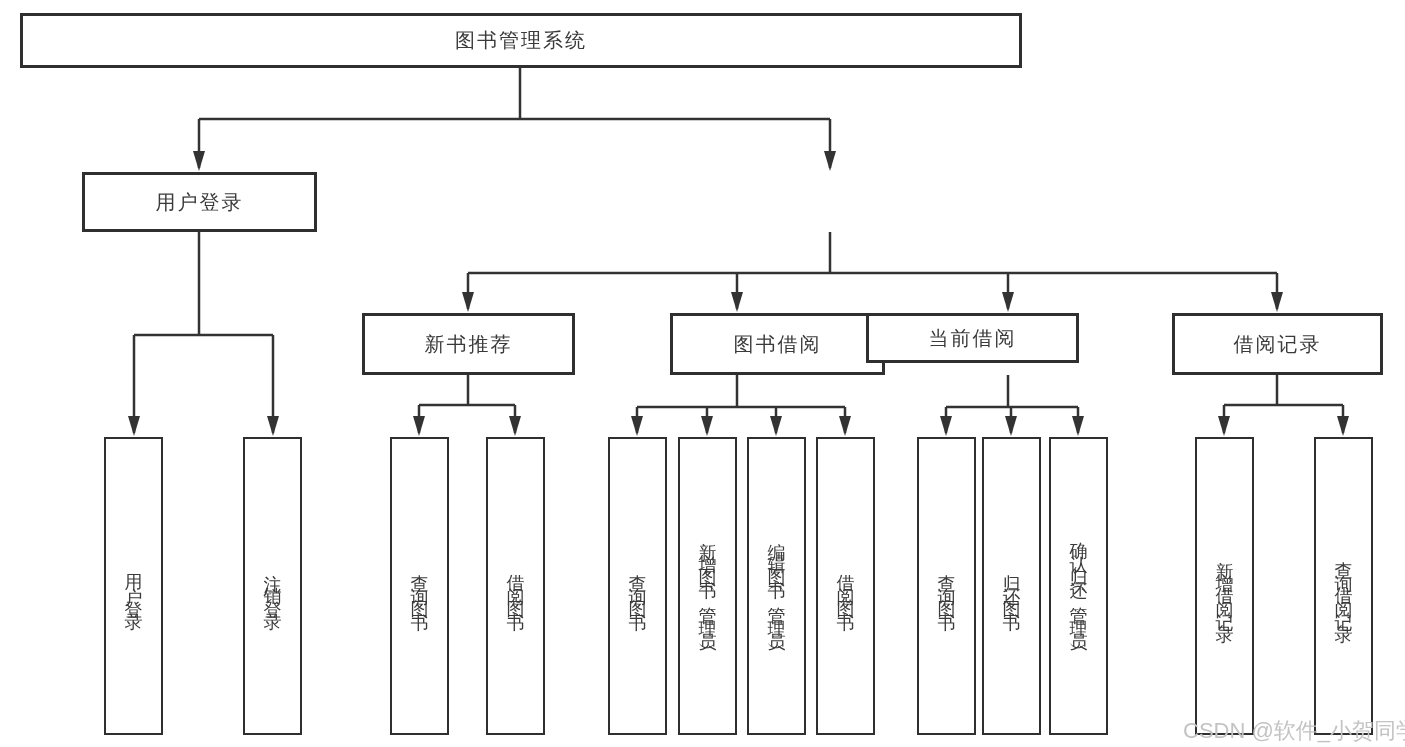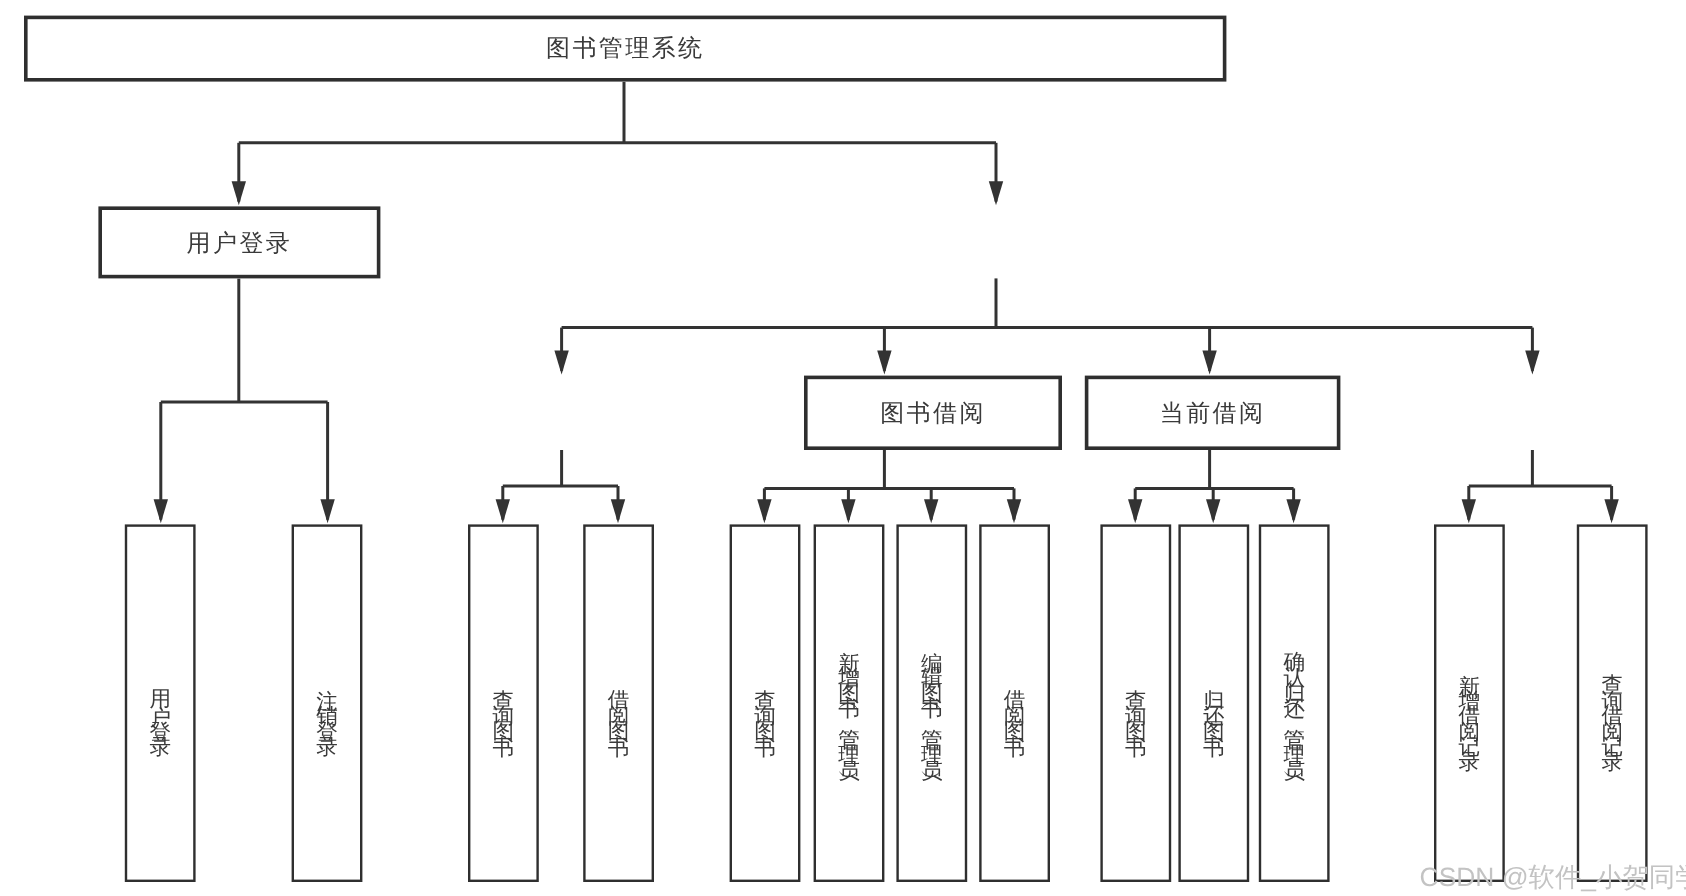--- a/index.html
+++ b/index.html
@@ -43,21 +43,21 @@
     text-orientation: mixed;
     letter-spacing: 13px;
     line-height: 1;
   }
   
   .n-root   { left: 20px;   top: 13px;  width: 1002px; height: 55px; }
   .n-login  { left: 82px;   top: 172px; width: 235px;  height: 60px; }
   .n-mgmt   { left: 712px;  top: 172px; width: 235px;  height: 60px; }
   .n-rec    { left: 362px;  top: 313px; width: 213px;  height: 62px; }
   .n-borrow { left: 630px;  top: 313px; width: 215px;  height: 62px; margin-left: 40px; }
-  .n-cur    { left: 904px;  top: 313px; width: 213px;  height: 62px; }
+  .n-cur    { left: 866px;  top: 313px; width: 213px;  height: 50px; }
   .n-hist   { left: 1172px; top: 313px; width: 211px;  height: 62px; }
   .leaf     { top: 437px; height: 298px; width: 59px; }
   .l-a1 { left: 104px; }
   .l-a2 { left: 243px; }
   .l-b1 { left: 390px; }
   .l-b2 { left: 486px; }
   .l-c1 { left: 608px; }
   .l-c2 { left: 678px; }
   .l-c3 { left: 747px; }
   .l-c4 { left: 816px; }
@@ -160,26 +160,32 @@
   </svg>
 
   <div class="node hnode n-root">
     <span>图书管理系统</span>
   </div>
 
   <div class="node hnode n-login">
     <span>用户登录</span>
   </div>
 
+  <div class="node hnode n-rec">
+    <span>新书推荐</span>
+  </div>
   <div class="node hnode n-borrow">
     <span>图书借阅</span>
   </div>
   <div class="node hnode n-cur">
     <span>当前借阅</span>
   </div>
+  <div class="node hnode n-hist">
+    <span>借阅记录</span>
+  </div>
 
   <div class="node vnode leaf l-a1">
     <span>用户登录</span>
   </div>
   <div class="node vnode leaf l-a2">
     <span>注销登录</span>
   </div>
 
   <div class="node vnode leaf l-b1">
     <span>查询图书</span>

